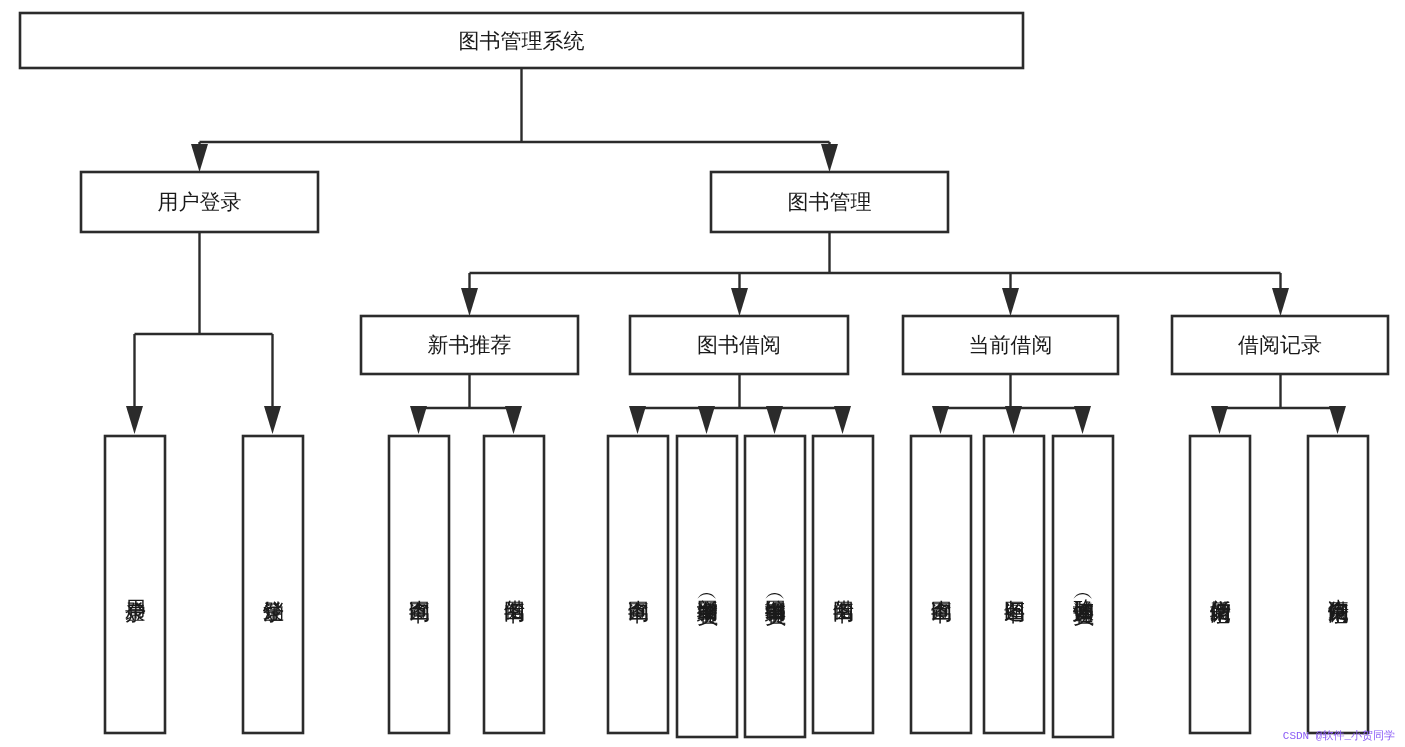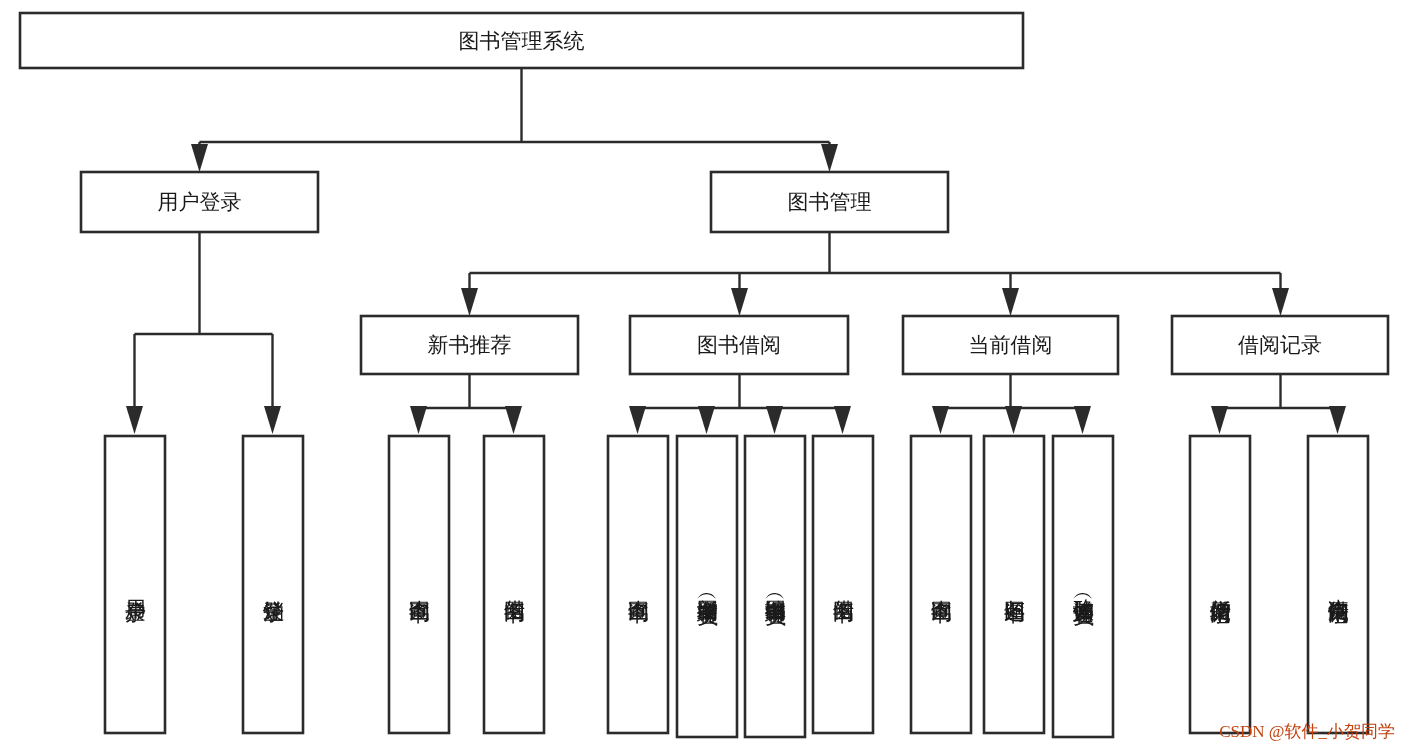--- a/index.html
+++ b/index.html
@@ -61,23 +61,23 @@
     align-items: center;
     justify-content: center;
     text-align: center;
     white-space: nowrap;
     pointer-events: none;
   }
   .watermark {
     position: absolute;
     right: 10px;
     bottom: 4px;
-    font-family: Liberation Serif, serif;
-    font-size: 17px;
-    color: #c2410c;
+    font-family: Liberation Mono, monospace;
+    font-size: 11px;
+    color: #8b5cf6;
     white-space: nowrap;
   }
 </style>
 </head>
 <body>
 
 <div id="diagram-root">
 
   <svg class="diagram-canvas" viewBox="0 0 1405 747">
 

